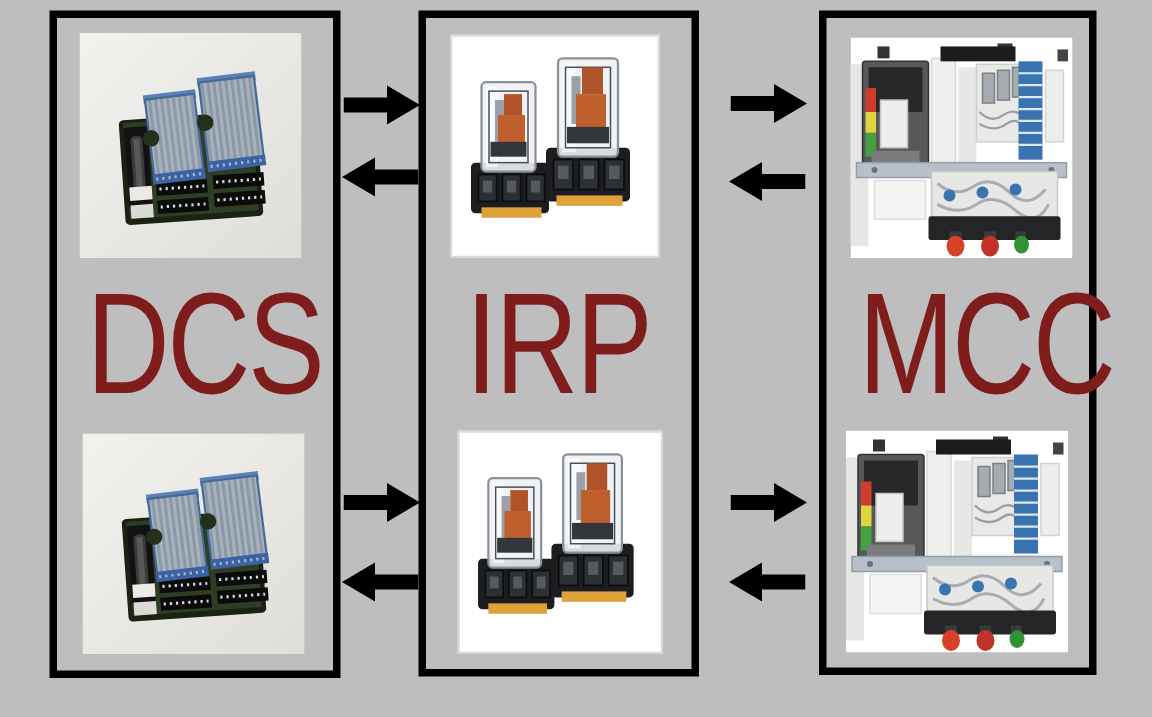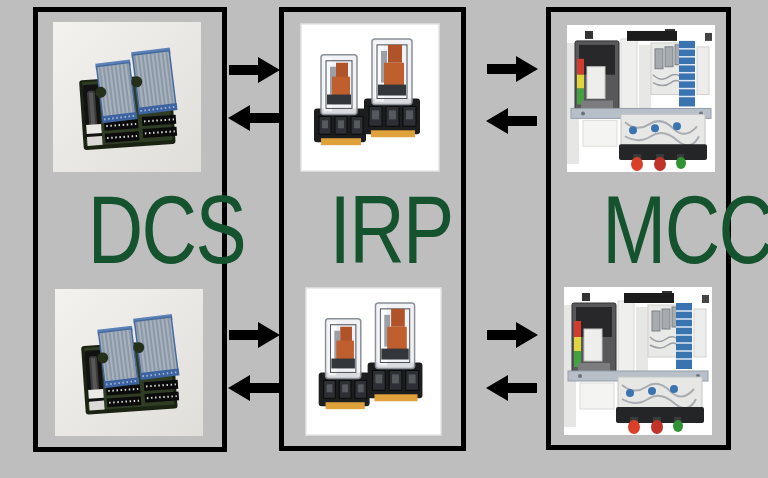--- a/index.html
+++ b/index.html
@@ -25,23 +25,22 @@
   .photo svg { display: block; width: 100%; height: 100%; }
   .box-label {
     position: absolute;
     left: 0; right: 0;
     top: 172px;
     height: 92px;
     line-height: 92px;
     text-align: center;
     font-size: 96px;
     font-weight: 400;
-    color: #14532d;
+    color: #7f1d1d;
     white-space: nowrap;
-    padding-left: 30px;
   }
   .box-label span {
     display: inline-block;
     transform: scaleX(0.8);
     transform-origin: center;
     letter-spacing: -2px;
   }
   .arrow { position: absolute; }
   .arrow polygon { fill: #000; }
   .defs-holder { position: absolute; width: 0; height: 0; overflow: hidden; }

